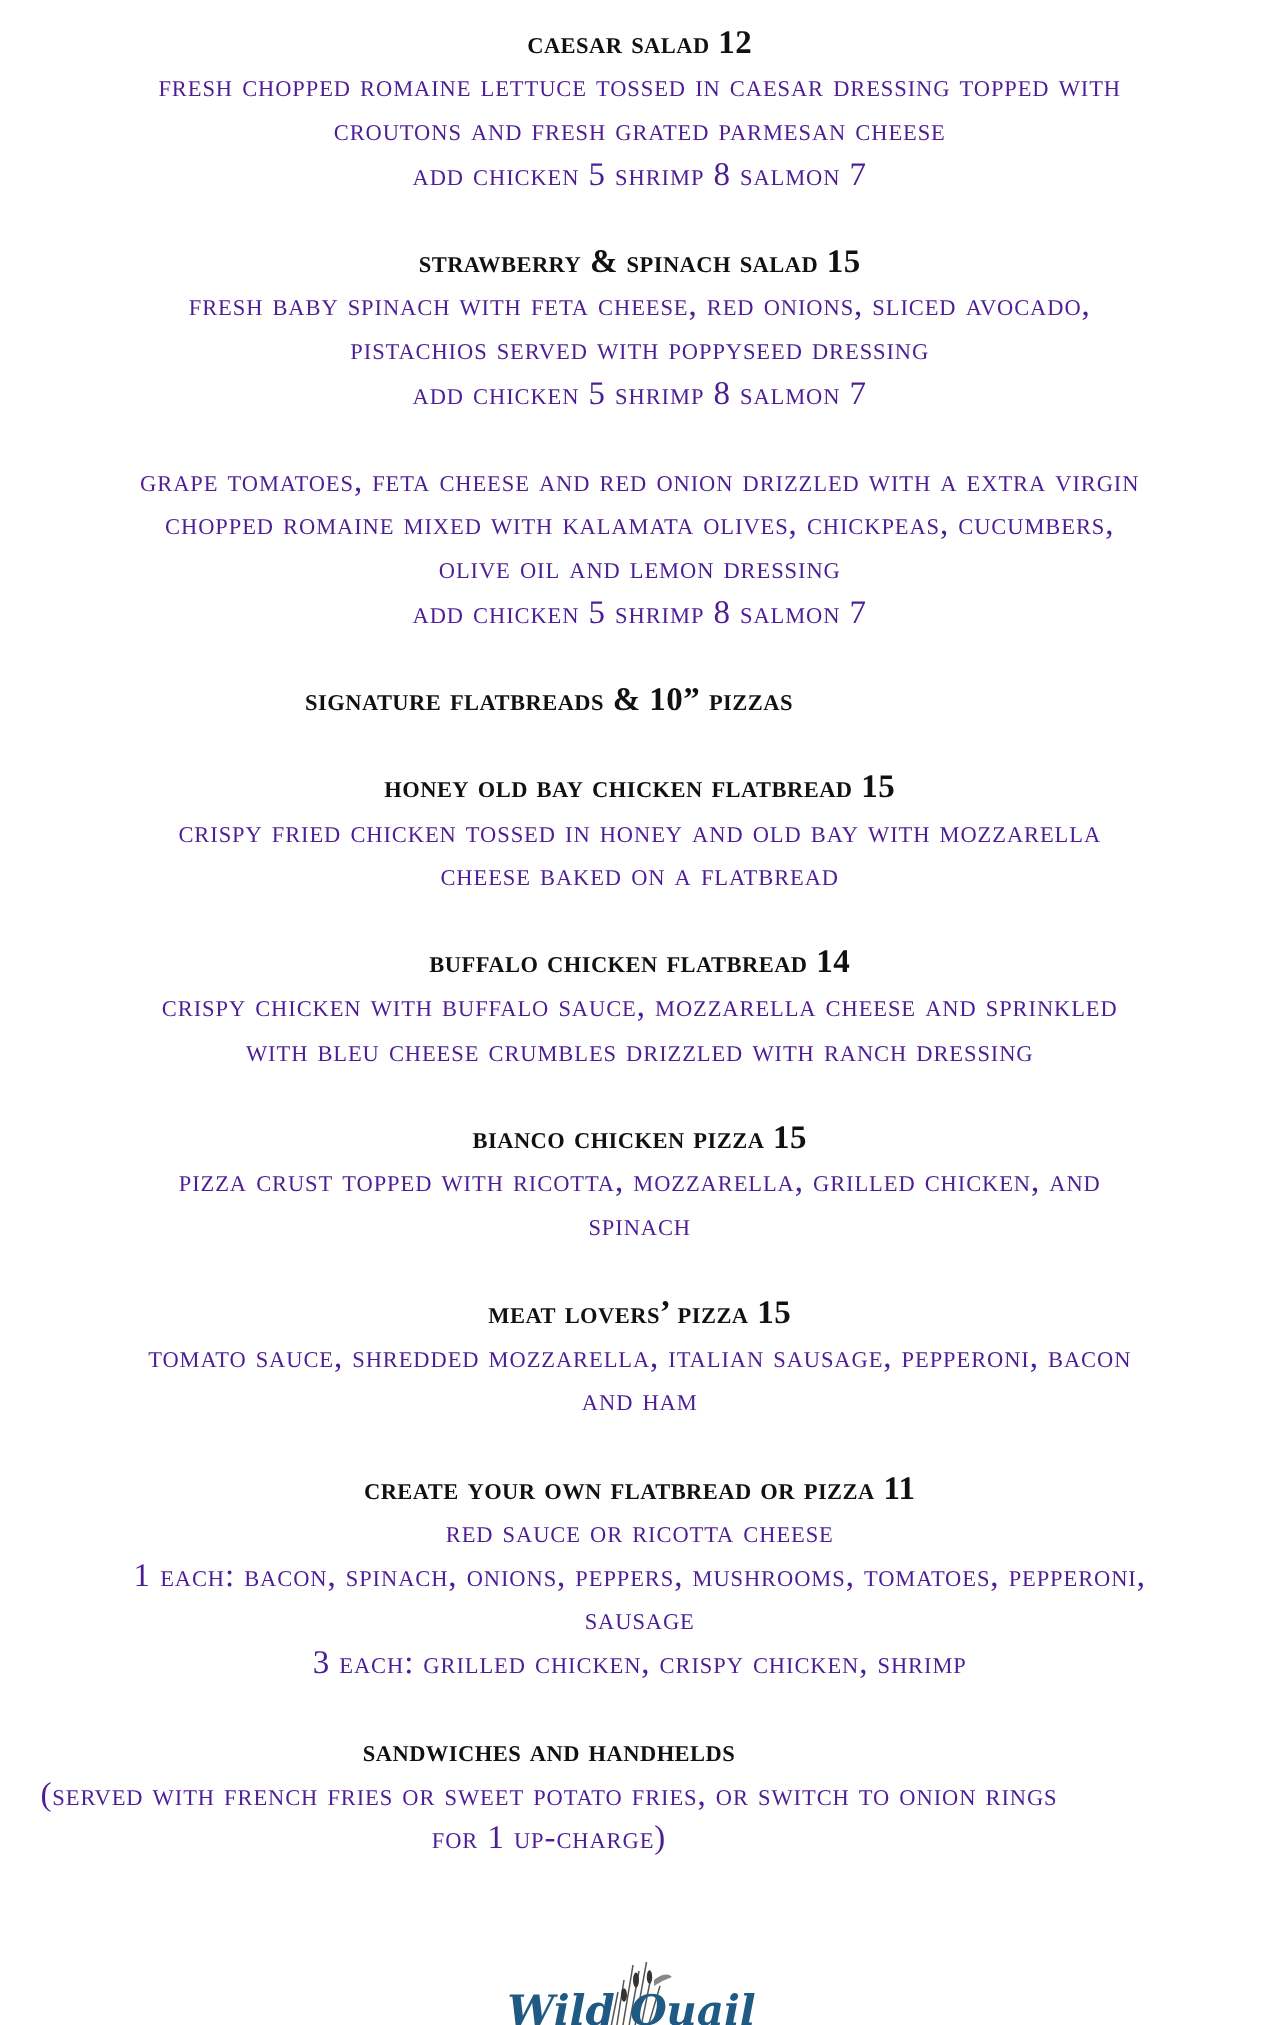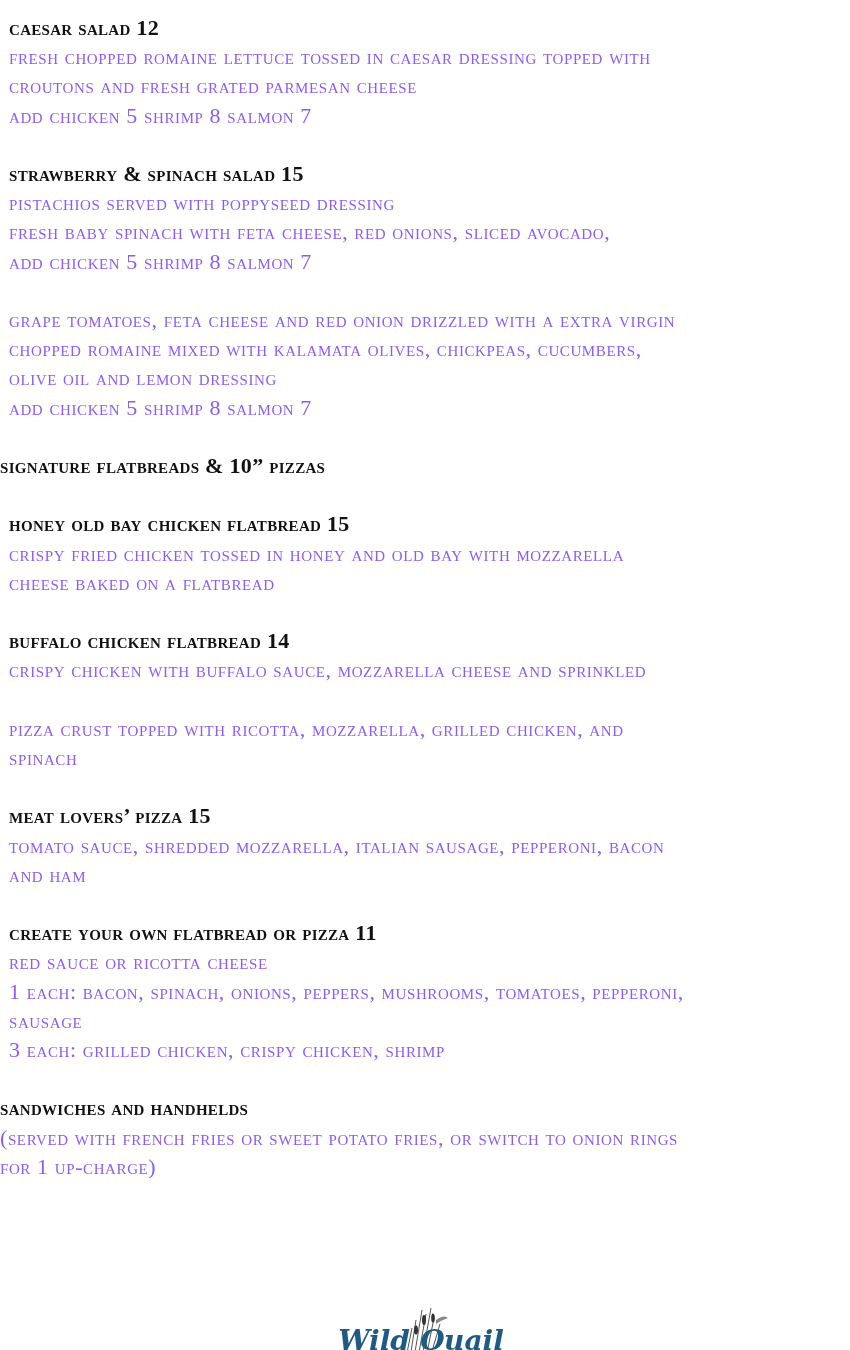--- a/index.html
+++ b/index.html
@@ -9,44 +9,45 @@
     color: #1a1a1a;
   }
   .page { position: absolute; left: 9px; top: 13px; width: 835px; }
   .line {
     font-variant: small-caps;
     font-size: 22px;
     line-height: 29.2px;
     letter-spacing: 0.6px;
     white-space: nowrap;
     text-transform: lowercase;
+    text-align: center;
   }
   .title { font-weight: bold; letter-spacing: 0.3px; color: #111; }
-  .desc { color: #8b5cf6; font-weight: normal; }
+  .desc { color: #4c1d95; font-weight: normal; }
   .gap { height: 29.2px; }
   .center { margin-left: -9px; width: 732px; }
   .logo { position: absolute; left: 336px; top: 1304px; width: 170px; height: 76px; }
 </style>
 </head>
 <body>
 
 <div class="page">
 
   <div>
     <div class="line title">Caesar salad 12</div>
     <div class="line desc">Fresh chopped romaine lettuce tossed in Caesar dressing topped with</div>
     <div class="line desc">croutons and fresh grated parmesan cheese</div>
     <div class="line desc">Add chicken 5 shrimp 8 salmon 7</div>
   </div>
   <div class="gap"></div>
 
   <div>
     <div class="line title">Strawberry &amp; Spinach Salad 15</div>
+    <div class="line desc">Fresh baby spinach with feta cheese, red onions, sliced avocado,</div>
     <div class="line desc">pistachios served with poppyseed dressing</div>
-    <div class="line desc">Fresh baby spinach with feta cheese, red onions, sliced avocado,</div>
     <div class="line desc">Add chicken 5 shrimp 8 Salmon 7</div>
   </div>
   <div class="gap"></div>
 
   <div>
     <div class="line desc">grape tomatoes, feta cheese and red onion drizzled with a extra virgin</div>
     <div class="line desc">Chopped romaine mixed with kalamata olives, chickpeas, cucumbers,</div>
     <div class="line desc">olive oil and lemon dressing</div>
     <div class="line desc">Add chicken 5 shrimp 8 Salmon 7</div>
   </div>
@@ -58,24 +59,26 @@
   <div>
     <div class="line title">Honey old bay chicken flatbread 15</div>
     <div class="line desc">Crispy fried chicken tossed in honey and old bay with mozzarella</div>
     <div class="line desc">cheese baked on a flatbread</div>
   </div>
   <div class="gap"></div>
 
   <div>
     <div class="line title">Buffalo chicken flatbread 14</div>
     <div class="line desc">Crispy chicken with buffalo sauce, mozzarella cheese and sprinkled</div>
+    <div class="line desc">with bleu cheese crumbles drizzled with ranch dressing</div>
   </div>
   <div class="gap"></div>
 
   <div>
+    <div class="line title">Bianco Chicken Pizza 15</div>
     <div class="line desc">pizza crust topped with ricotta, mozzarella, grilled chicken, and</div>
     <div class="line desc">spinach</div>
   </div>
   <div class="gap"></div>
 
   <div>
     <div class="line title">Meat lovers’ pizza 15</div>
     <div class="line desc">Tomato sauce, shredded mozzarella, Italian sausage, pepperoni, bacon</div>
     <div class="line desc">and ham</div>
   </div>

